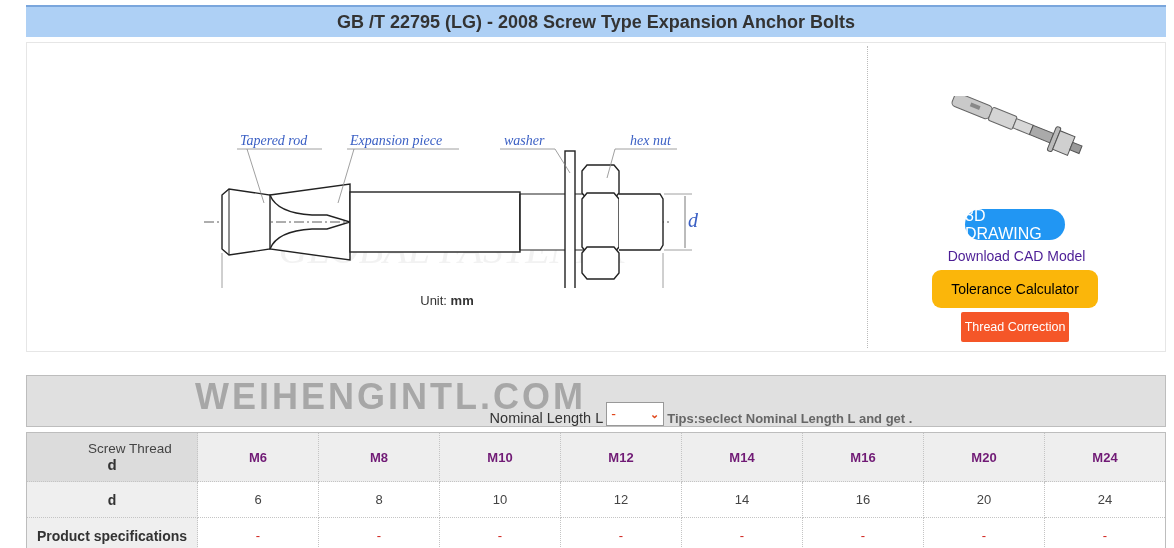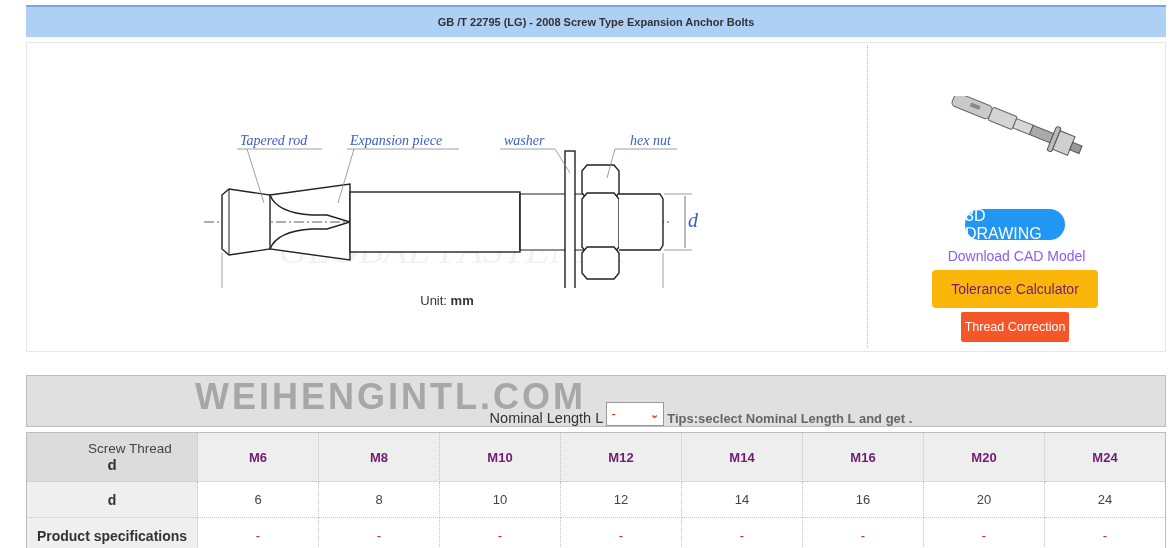--- a/index.html
+++ b/index.html
@@ -4,21 +4,21 @@
 <style>
   * { box-sizing: border-box; margin: 0; padding: 0; }
   html, body { width: 1174px; height: 548px; background: #ffffff; overflow: hidden; }
   body { font-family: "Liberation Sans", sans-serif; color: #333; position: relative; }
 
   .wrap { position: absolute; left: 26px; top: 5px; width: 1140px; }
 
   .title-bar {
     height: 32px; background: #aed0f5; border-top: 2px solid #7aa6dc;
     display: flex; align-items: center; justify-content: center;
-    font-weight: bold; font-size: 11px; color: #333;
+    font-weight: bold; font-size: 18px; color: #333;
   }
 
   .figure-panel {
     margin-top: 5px; height: 310px; border: 1px solid #e6e6e6;
     position: relative; background: #fff;
   }
   .drawing-area { position: absolute; left: 0; top: 0; width: 840px; height: 308px; }
   .drawing-area svg { position: absolute; left: 175px; top: 40px; }
   .unit-line { position: absolute; left: 0; width: 840px; top: 250px; text-align: center; font-size: 13px; color: #333; }
   .unit-line b { font-weight: bold; }
@@ -28,26 +28,26 @@
     border-left: 1px dotted #bbb;
   }
   .model-img { position: absolute; left: 70px; top: 50px; }
   .btn-3d {
     position: absolute; left: 97px; top: 163px; width: 100px; height: 31px;
     border-radius: 16px; background: #2196f3; color: #fff; font-size: 16px;
     display: flex; align-items: center; justify-content: center;
   }
   .cad-link {
     position: absolute; left: 0; width: 297px; top: 202px; text-align: center;
-    color: #8b5cf6; font-size: 14px;
+    color: #4c1d95; font-size: 14px;
   }
   .btn-tol {
     position: absolute; left: 64px; top: 224px; width: 166px; height: 38px;
-    background: #fbb60a; color: #701a75; font-size: 14px;
-    display: flex; align-items: center; justify-content: center; border-radius: 4px;
+    background: #fbb60a; color: #000000; font-size: 14px;
+    display: flex; align-items: center; justify-content: center; border-radius: 9px;
   }
   .btn-err {
     position: absolute; left: 93px; top: 266px; width: 108px; height: 30px;
     background: #f55628; color: #fff; font-size: 12.5px;
     display: flex; align-items: center; justify-content: center; border-radius: 2px;
   }
 
   .filter-bar {
     margin-top: 23px; height: 52px; background: #e0e0e0; border: 1px solid #bdbdbd;
     display: flex; align-items: flex-end; justify-content: center; padding-top: 2px;

